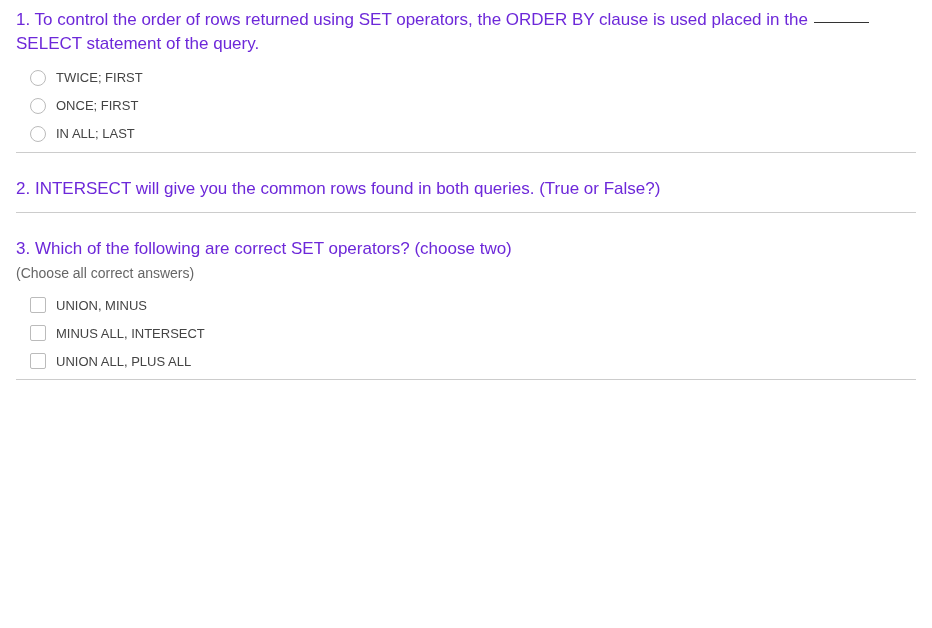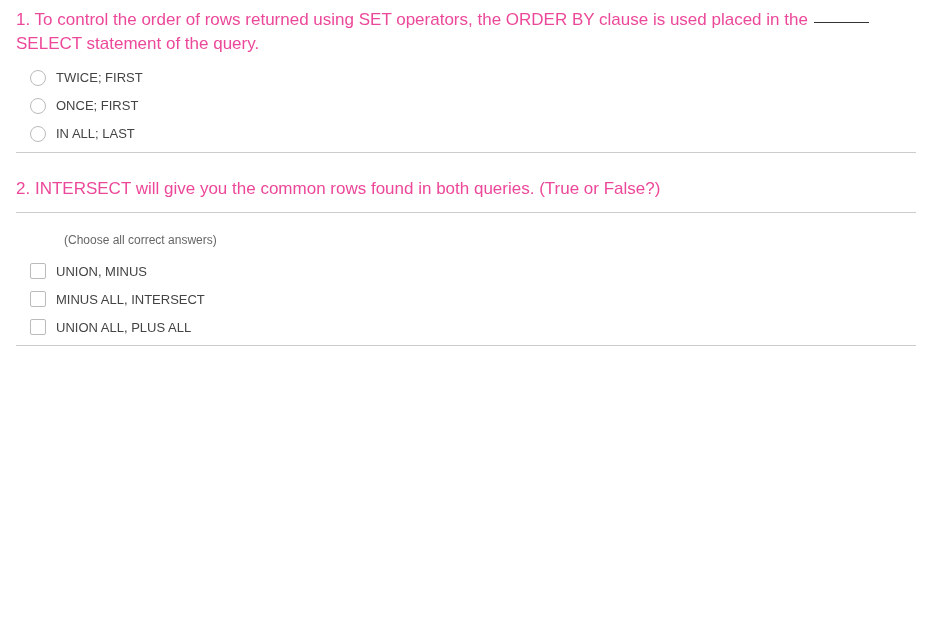--- a/index.html
+++ b/index.html
@@ -15,30 +15,29 @@
       padding: 8px 16px;
       width: 932px;
     }
     .question-block {
       margin-bottom: 24px;
       border-bottom: 1px solid #ccc;
       padding-bottom: 4px;
     }
     .question-text {
       font-size: 17px;
-      color: #ec4899;
+      color: #6d28d9;
       line-height: 1.4;
       margin-bottom: 8px;
     }
     .sub-instruction {
-      font-size: 12px;
+      font-size: 14px;
       color: #666;
       margin-bottom: 10px;
       margin-top: -4px;
-      margin-left: 48px;
     }
     .options {
       padding-left: 14px;
     }
     .option-row {
       display: flex;
       align-items: center;
       padding: 6px 0;
     }
     .radio {
@@ -93,20 +92,21 @@
           <span class="option-label">IN ALL; LAST</span>
         </div>
       </div>
     </div>
     <div class="question-block">
       <div class="question-text"><span>2.</span> <span>INTERSECT will give you the common rows found in both queries. (True or False?)</span></div>
       <div class="options">
       </div>
     </div>
     <div class="question-block">
+      <div class="question-text"><span>3.</span> <span>Which of the following are correct SET operators? (choose two)</span></div>
       <div class="sub-instruction">(Choose all correct answers)</div>
       <div class="options">
         <div class="option-row">
           <span class="checkbox"></span>
           <span class="option-label">UNION, MINUS</span>
         </div>
         <div class="option-row">
           <span class="checkbox"></span>
           <span class="option-label">MINUS ALL, INTERSECT</span>
         </div>

